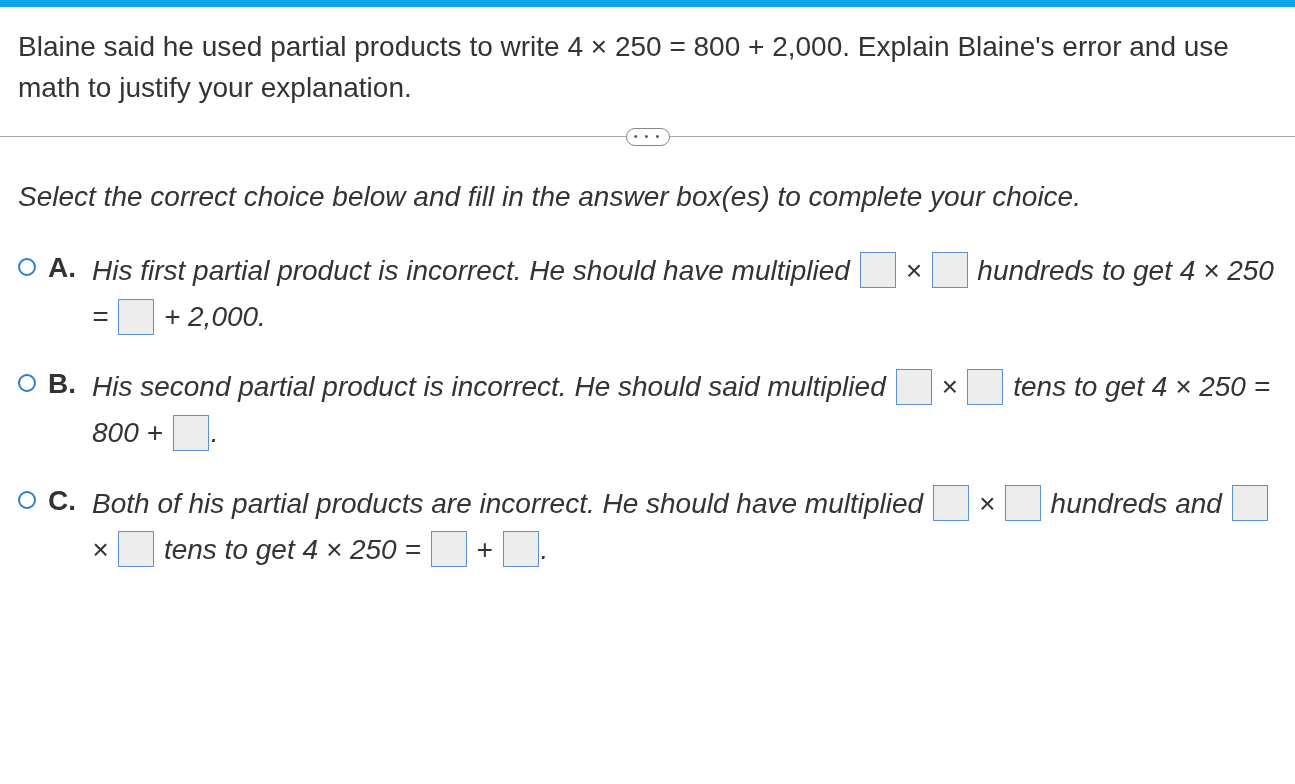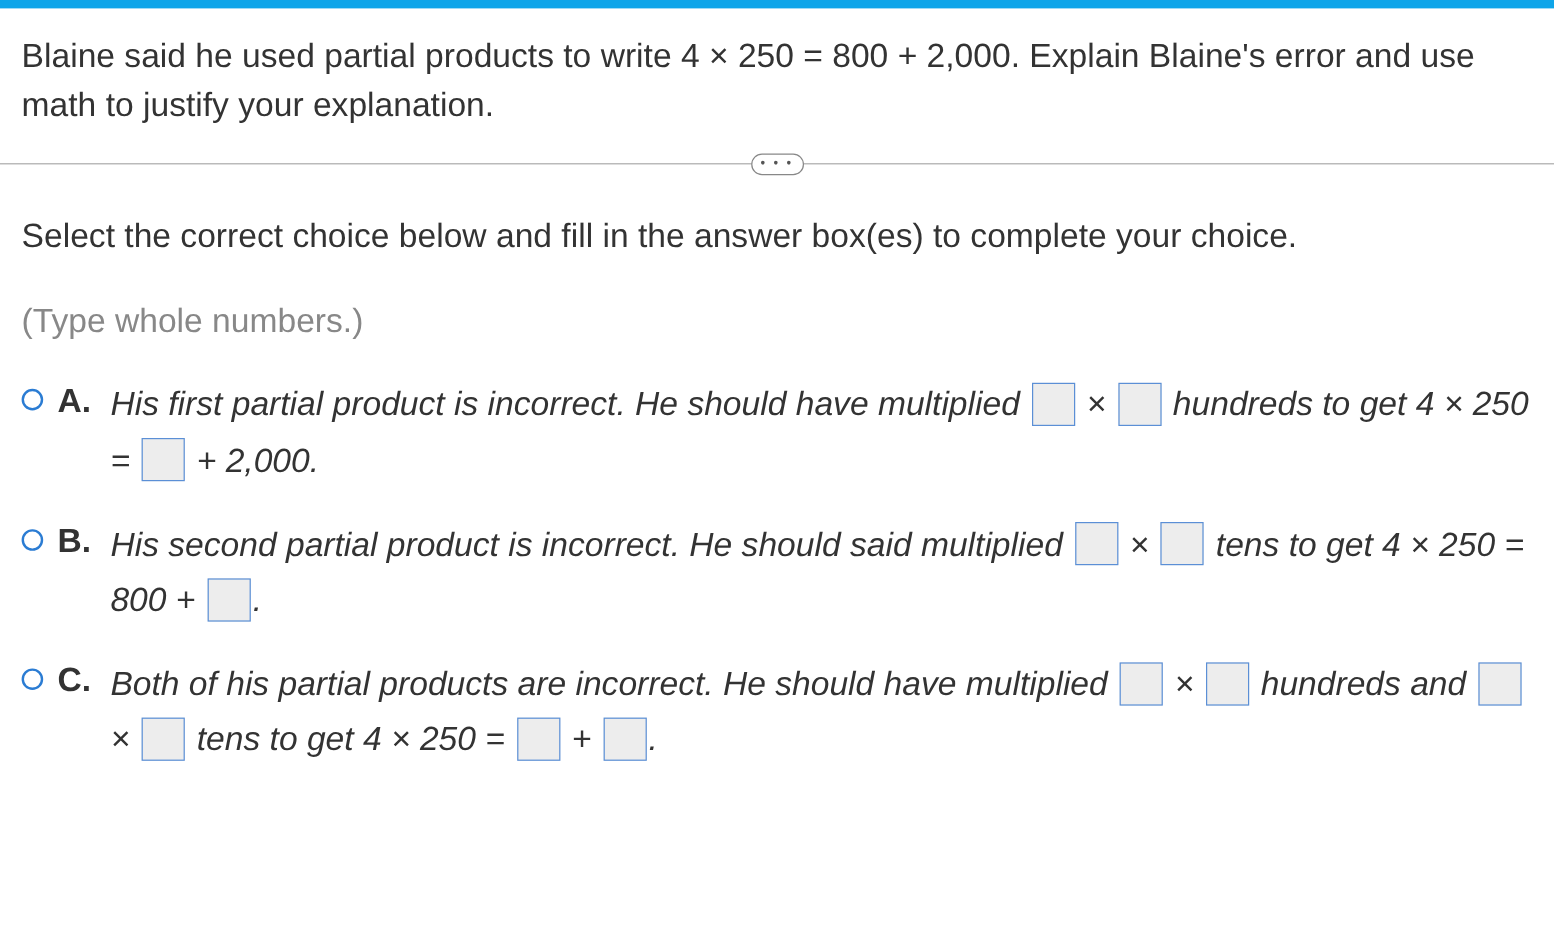--- a/index.html
+++ b/index.html
@@ -43,20 +43,21 @@
       color: #555;
       letter-spacing: 2px;
       line-height: 1;
     }
     .answer-section {
       padding: 0 18px;
     }
     .instruction {
       color: #333;
       margin-bottom: 30px;
+      font-style: italic;
     }
     .hint {
       color: #888;
       margin-bottom: 26px;
     }
     .choice-list {
       list-style: none;
     }
     .choice {
       display: flex;
@@ -107,21 +108,20 @@
 </div>
 
 <div class="divider-container">
   <div class="divider-badge">
     <span>• • •</span>
   </div>
 </div>
 
 <div class="answer-section">
   <p class="instruction">Select the correct choice below and fill in the answer box(es) to complete your choice.</p>
-  <p class="hint">(Type whole numbers.)</p>
 
   <ul class="choice-list">
 
     <li class="choice">
       <span class="radio"></span>
       <span class="choice-label">A.</span>
       <span class="choice-text">
         <span>His first partial product is incorrect. He should have multiplied </span><span class="ans-box"></span><span class="mult"> × </span><span class="ans-box"></span><span> hundreds to get 4 × 250 = </span><span class="ans-box"></span><span> + 2,000.</span>
       </span>
     </li>

